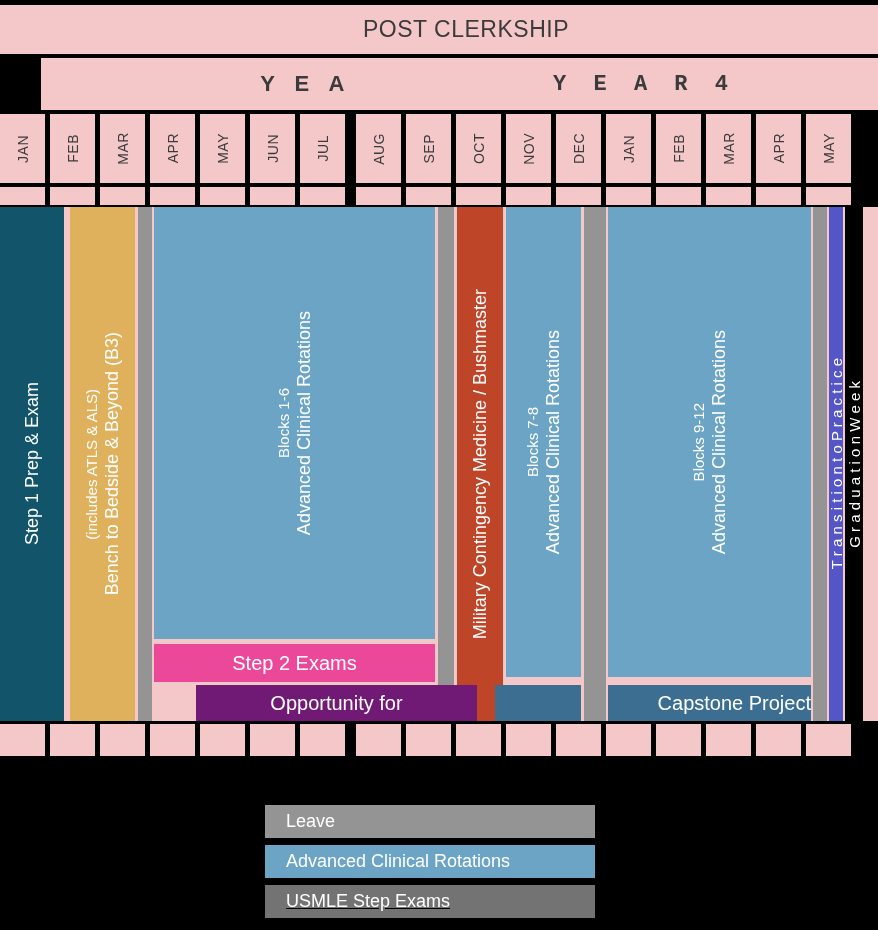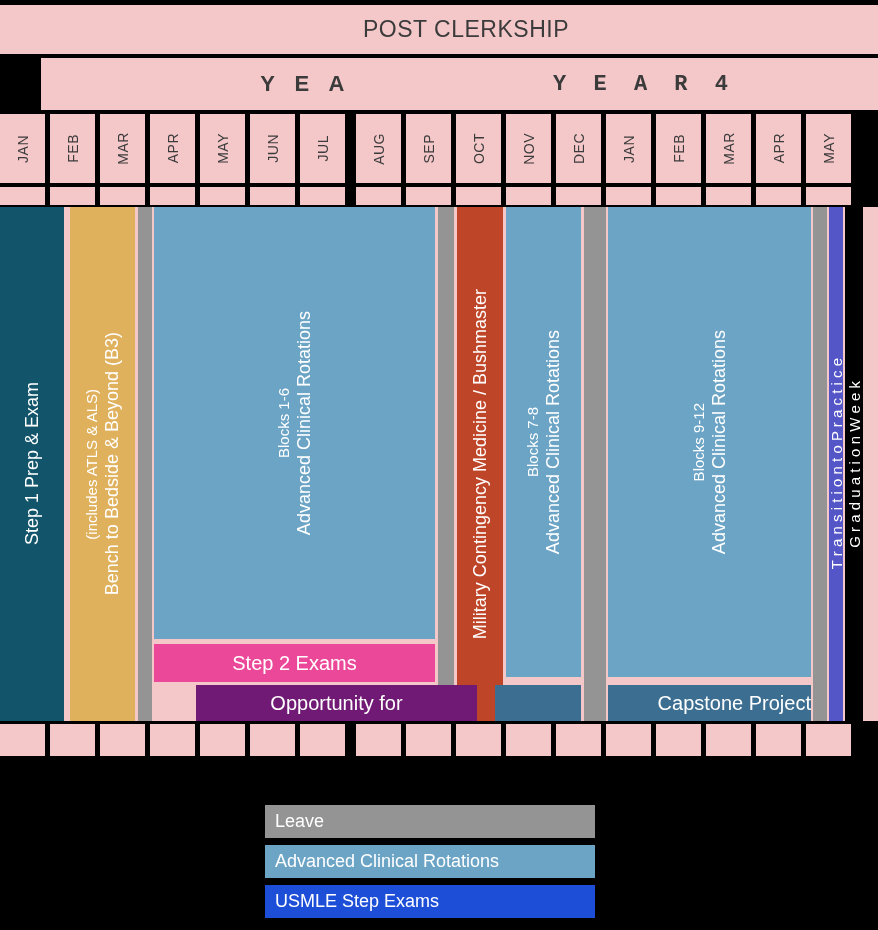--- a/index.html
+++ b/index.html
@@ -39,21 +39,21 @@
   .vline{writing-mode:vertical-rl;transform:rotate(180deg);white-space:nowrap;
          color:#fff;font-size:18px;}
   .vline.sm{font-size:15px;}
   .hline{color:#fff;font-size:20px;white-space:nowrap;}
 
   
   .footcell{position:absolute;top:724px;height:32px;background:#F4C7C9;}
 
   
   #legend{position:absolute;left:265px;top:805px;width:330px;}
-  .legrow{height:33px;margin-bottom:7px;display:flex;align-items:center;padding-left:10px;
+  .legrow{height:33px;margin-bottom:7px;display:flex;align-items:center;padding-left:21px;
           box-sizing:border-box;}
   .legrow span{color:#fff;font-size:18px;}
 </style>
 </head>
 <body>
 
 <div id="header">
 
   <div class="pinkcell" id="title-bar">
     <div class="t">POST CLERKSHIP</div>
@@ -222,21 +222,21 @@
 
 <div id="footer-row"></div>
 
 <div id="legend">
     <div class="legrow" style="background: rgb(148, 148, 148);">
       <span>Leave</span>
     </div>
     <div class="legrow" style="background: rgb(108, 164, 198);">
       <span>Advanced Clinical Rotations</span>
     </div>
-    <div class="legrow" style="background: #1d4ed8;">
+    <div class="legrow" style="background: #737373; text-decoration: underline;">
       <span>USMLE Step Exams</span>
     </div>
   </div>
 
 <div class="footcell" style="left: 0px; width: 45px;"></div>
 <div class="footcell" style="left: 50px; width: 45px;"></div>
 <div class="footcell" style="left: 100px; width: 45px;"></div>
 <div class="footcell" style="left: 150px; width: 45px;"></div>
 <div class="footcell" style="left: 200px; width: 45px;"></div>
 <div class="footcell" style="left: 250px; width: 45px;"></div>

